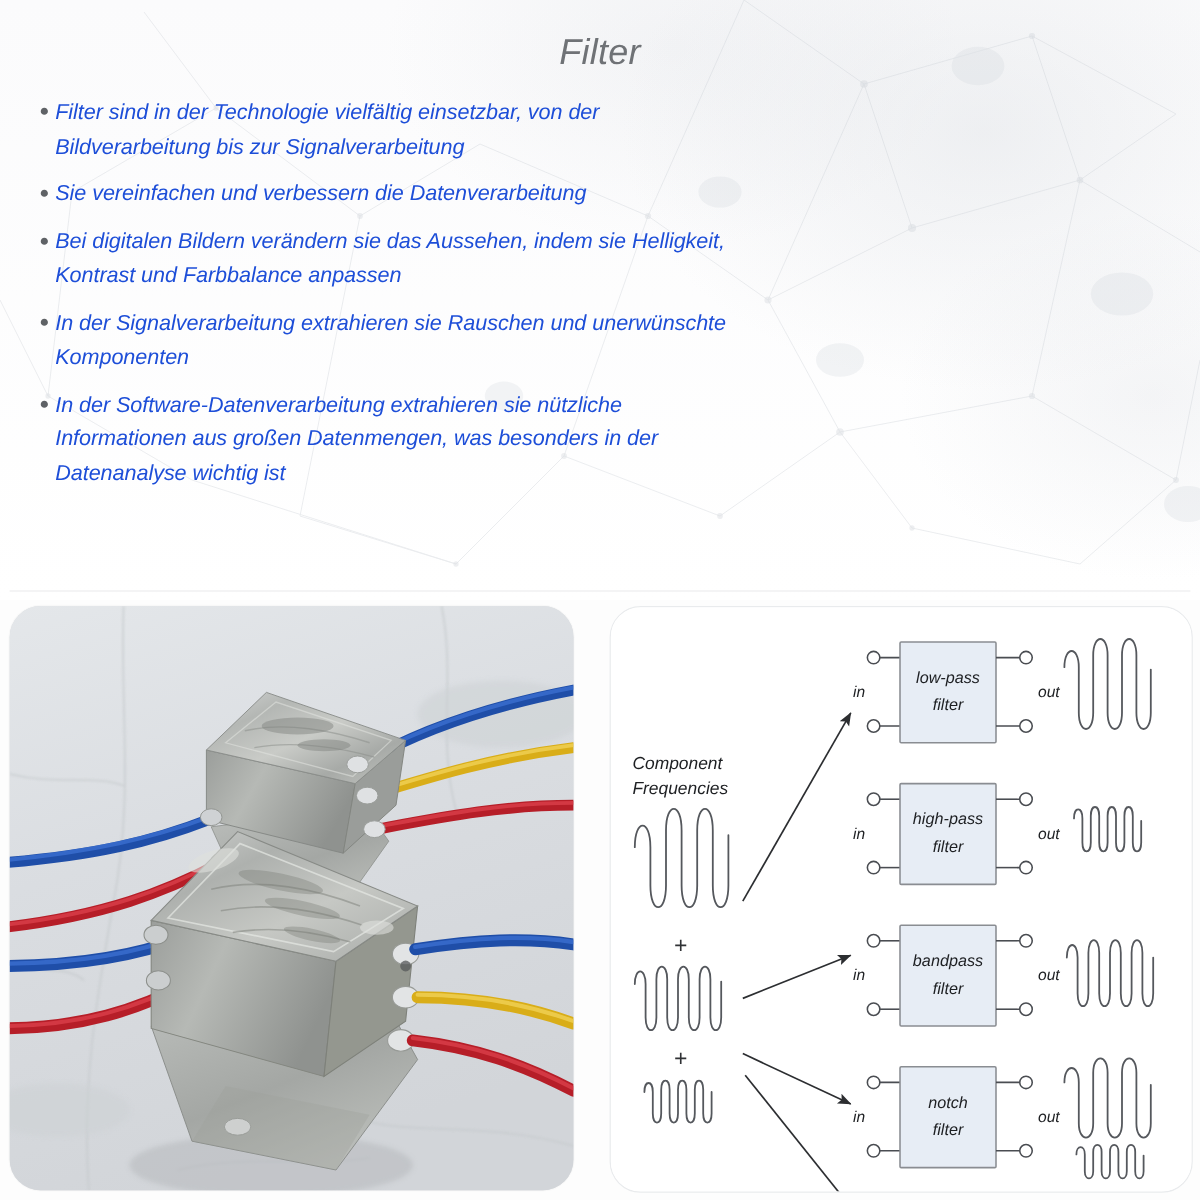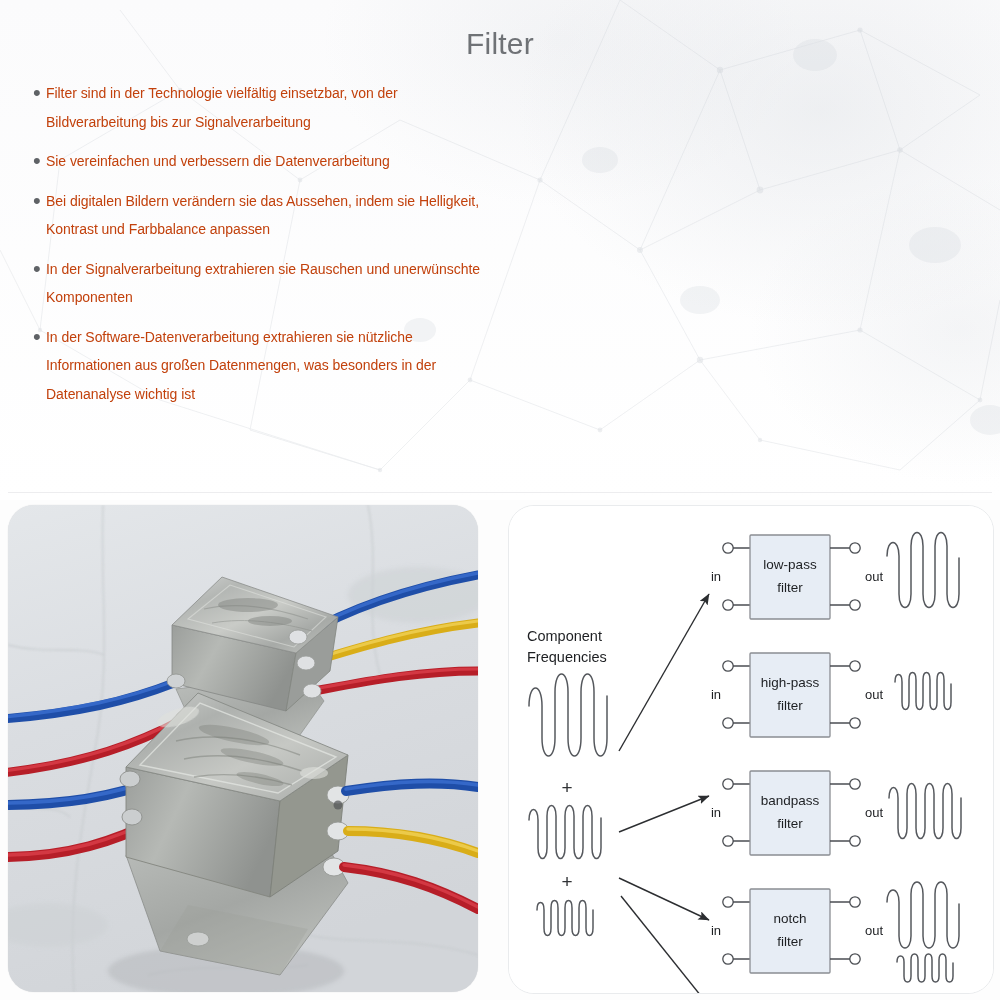--- a/index.html
+++ b/index.html
@@ -16,20 +16,21 @@
   }
 
   
   #page {
     position: absolute;
     inset: 0;
     width: 1000px;
     height: 1000px;
     background: #fdfdfd;
     overflow: hidden;
+    font-style: italic;
   }
   #watermark {
     position: absolute;
     top: 0; left: 0;
     width: 1000px;
     height: 500px;
     opacity: 0.5;
     pointer-events: none;
   }
   #bgwash {
@@ -73,23 +74,23 @@
   .bullet-dot {
     flex: 0 0 auto;
     width: 13px;
     font-size: 22px;
     line-height: 28px;
     color: #5f6266;
     text-align: left;
   }
   .bullet-text {
     flex: 1 1 auto;
-    font-size: 14px;
+    font-size: 18px;
     line-height: 28.5px;
-    color: #c2410c;
+    color: #1d4ed8;
     white-space: pre-line;
     letter-spacing: -0.05px;
   }
 
   
   #divider {
     position: absolute;
     top: 492px;
     left: 8px;
     width: 984px;

